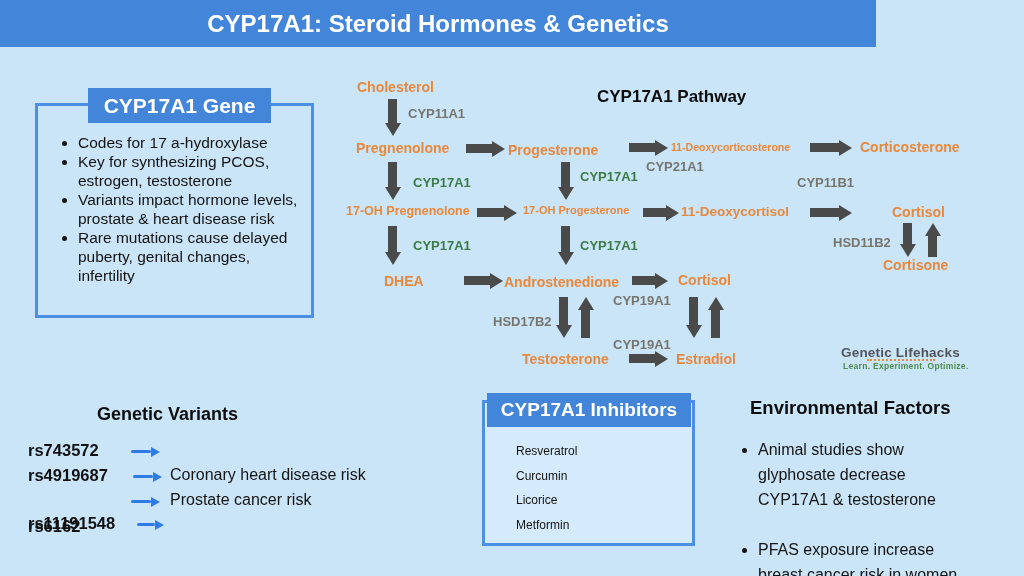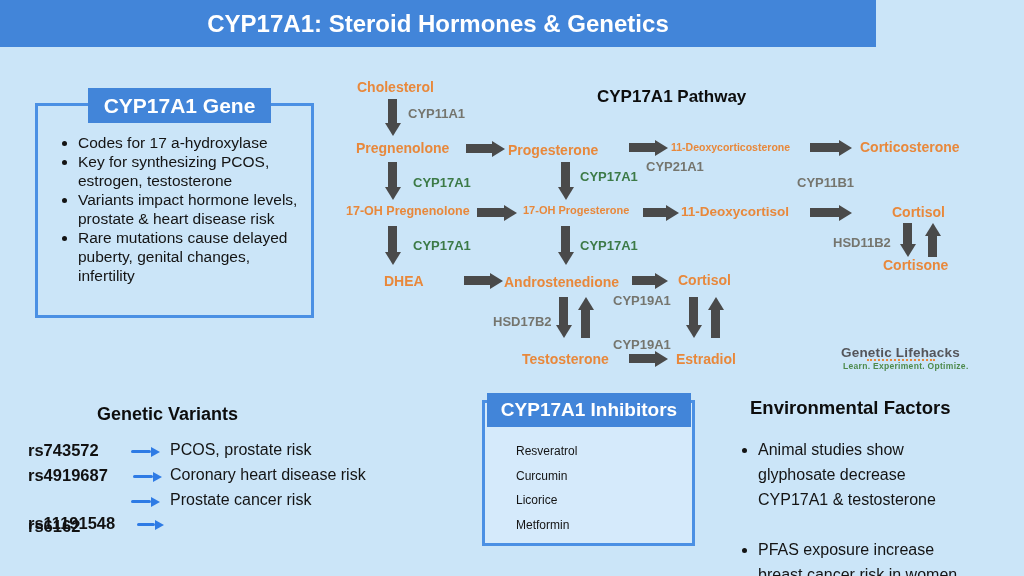--- a/index.html
+++ b/index.html
@@ -196,21 +196,20 @@
   <div class="logo-dots"></div>
   <span class="logo-tag">Learn. Experiment. Optimize.</span>
 
   <div class="variants-title">Genetic Variants</div>
 
   <span class="rsid" style="top:441px">rs743572</span>
   <div class="arr-b" style="left:131px;top:446px;width:29px">
       <i class="sh"></i>
       <i class="hd"></i>
     </div>
-  <span class="effect" style="top:441px">PCOS, prostate risk</span>
 
   <span class="rsid" style="top:466px">rs4919687</span>
   <div class="arr-b" style="left:133px;top:471px;width:29px">
       <i class="sh"></i>
       <i class="hd"></i>
     </div>
   <span class="effect" style="top:466px">Coronary heart disease risk</span>
 
   <span class="rsid" style="top:517px">rs6162</span>
   <div class="arr-b" style="left:131px;top:496px;width:29px">

